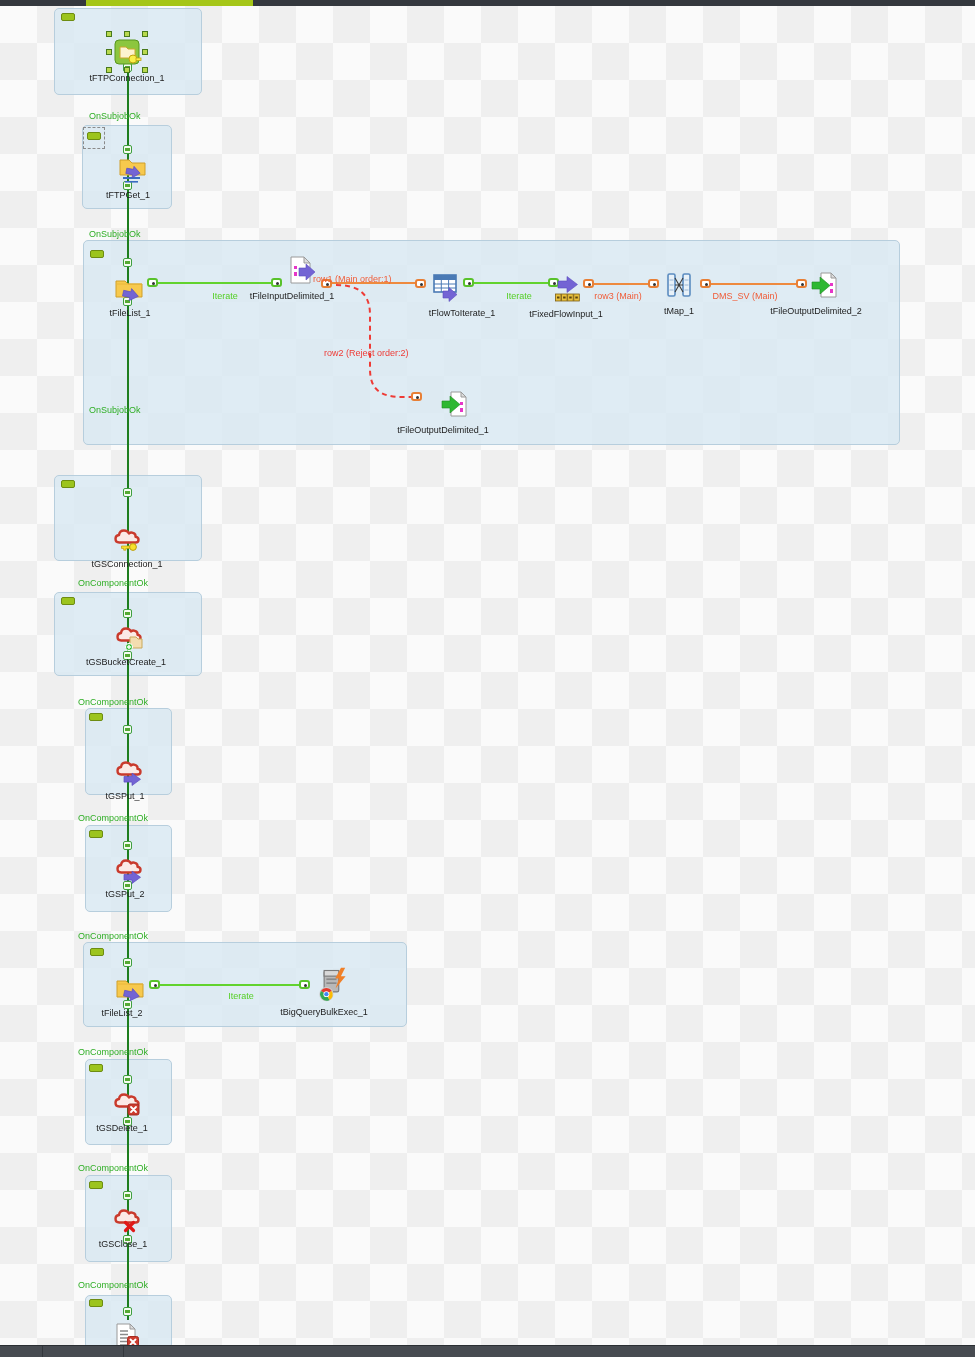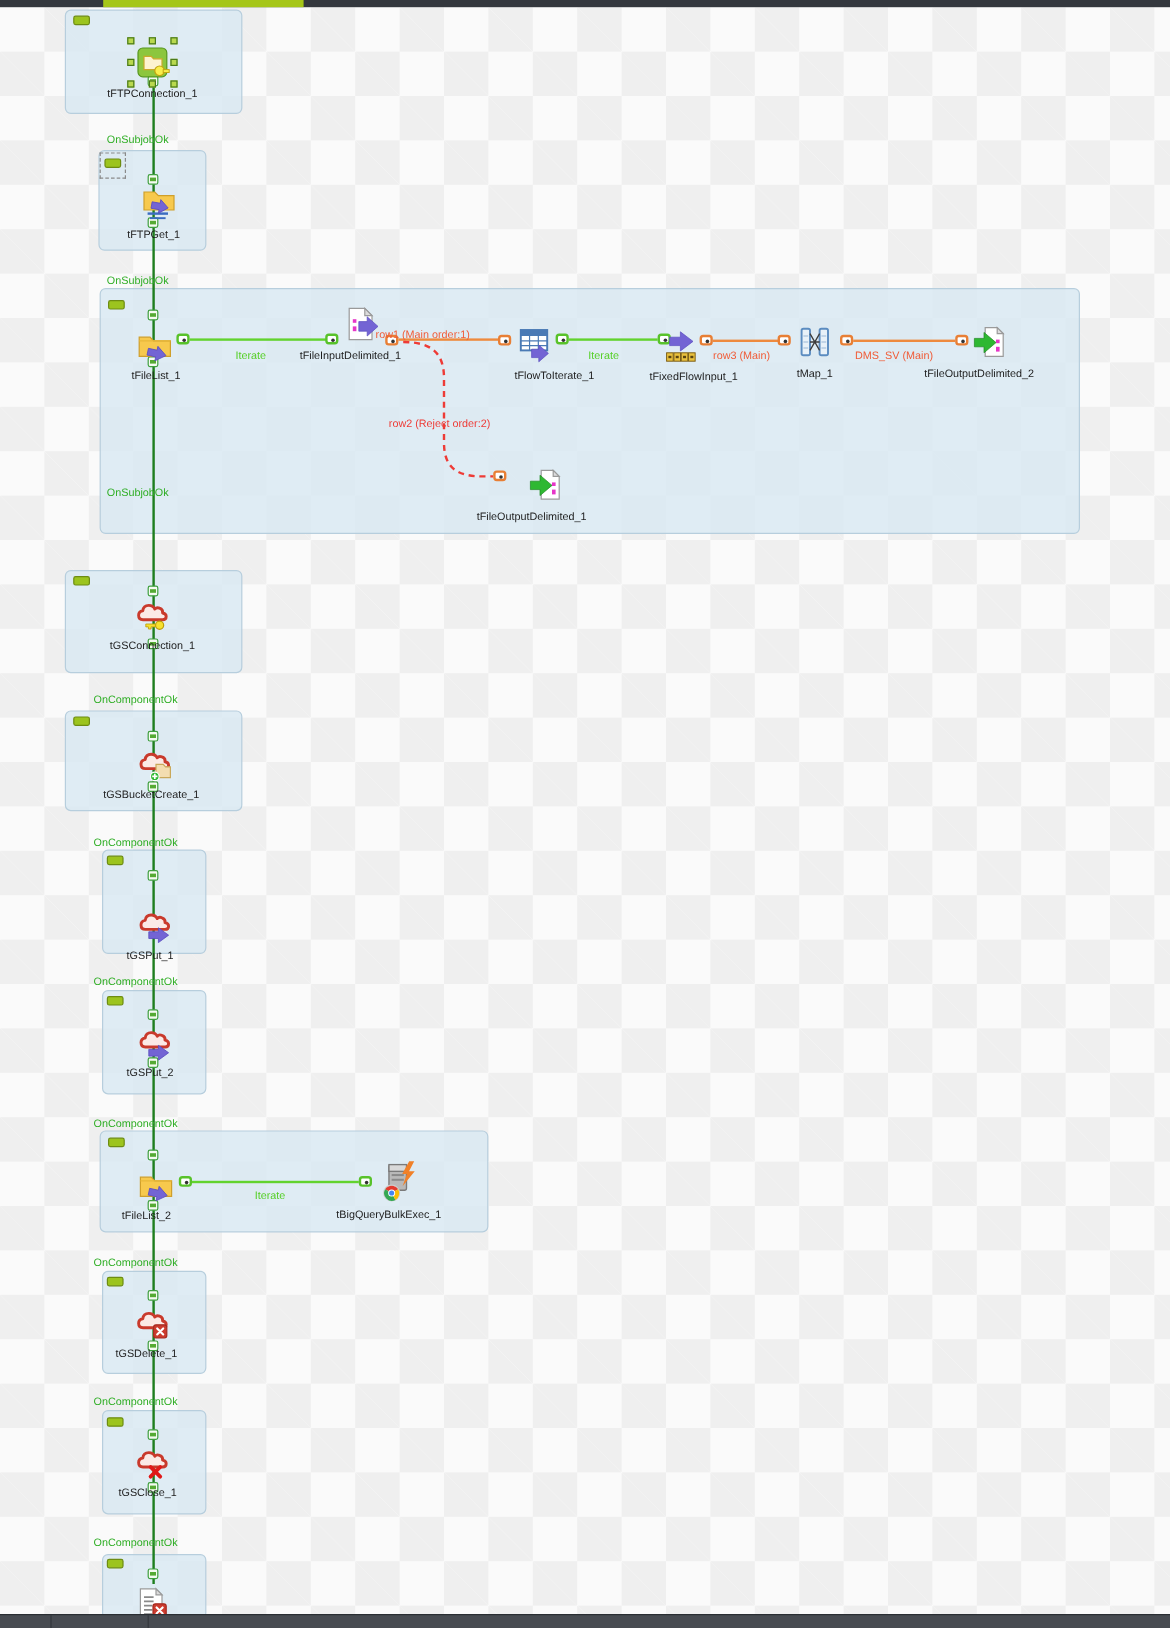--- a/index.html
+++ b/index.html
@@ -32,21 +32,21 @@
       box-sizing:border-box;}
   .ep.g{border:2px solid #58c22a;}
   .ep.o{border:2px solid #e87f35;}
   .ep i{position:absolute;left:3px;top:2px;width:3px;height:3px;background:#333;border-radius:50%;}
   .tc{position:absolute;width:9px;height:9px;background:#f4fbf1;border:1px solid #3f9f3f;
       border-radius:2px;z-index:3;box-sizing:border-box;}
   .tc::after{content:"";position:absolute;left:1px;top:2px;width:5px;height:3px;background:#55aa33;}
   
   .llabel{position:absolute;font-size:9px;line-height:11px;white-space:nowrap;z-index:5;}
   .lab-tr{color:#2fae25;}
-  .lab-it{color:#55cf26;}
+  .lab-it{color:#55cf26;margin-left:16px;}
   .lab-or{color:#f05c38;}
   .lab-re{color:#ee3b36;}
   .ctr{transform:translateX(-50%);}
   
   .node{position:absolute;z-index:4;width:32px;}
   .node svg{display:block;}
   .nlabel{position:absolute;font-size:9px;line-height:10px;color:#1c1c1c;white-space:nowrap;
           transform:translateX(-50%);z-index:5;text-align:right;}
   .hdl{position:absolute;width:6px;height:6px;background:#b9d94e;border:1px solid #49791c;
        z-index:6;box-sizing:border-box;}
@@ -331,21 +331,21 @@
     <svg class="ni" width="32" height="32" viewBox="0 0 32 32">
         <use href="#sym-flow-to-iterate"></use>
       </svg>
     <div class="nlabel" style="left:32px;top:37px">tFlowToIterate_1</div>
   </div>
 
   <div class="node" style="left:551px;top:266px">
     <svg class="ni" width="32" height="32" viewBox="0 0 32 32">
         <use href="#sym-fixed-flow-input"></use>
       </svg>
-    <div class="nlabel" style="left:27px;top:37px">tFixedFlowInput_1</div>
+    <div class="nlabel" style="left:15px;top:37px">tFixedFlowInput_1</div>
   </div>
 
   <div class="node" style="left:663px;top:263px">
     <svg class="ni" width="32" height="32" viewBox="0 0 32 32">
         <use href="#sym-tmap"></use>
       </svg>
     <div class="nlabel" style="left:16px;top:37px">tMap_1</div>
   </div>
 
   <div class="node" style="left:809px;top:263px">
@@ -355,21 +355,21 @@
     <div class="nlabel" style="left:7px;top:37px">tFileOutputDelimited_2</div>
   </div>
 
   <div class="node" style="left:439px;top:382px">
     <svg class="ni" width="32" height="32" viewBox="0 0 32 32">
         <use href="#sym-file-output-delimited"></use>
       </svg>
     <div class="nlabel" style="left:4px;top:37px">tFileOutputDelimited_1</div>
   </div>
 
-  <div class="node" style="left:111px;top:490px">
+  <div class="node" style="left:111px;top:516px">
     <svg class="ni" width="32" height="32" viewBox="0 0 32 32">
         <use href="#sym-gs-connection"></use>
       </svg>
     <div class="nlabel" style="left:16px;top:37px">tGSConnection_1</div>
   </div>
 
   <div class="node" style="left:113px;top:614px">
     <svg class="ni" width="32" height="32" viewBox="0 0 32 32">
         <use href="#sym-gs-bucket-create"></use>
       </svg>

